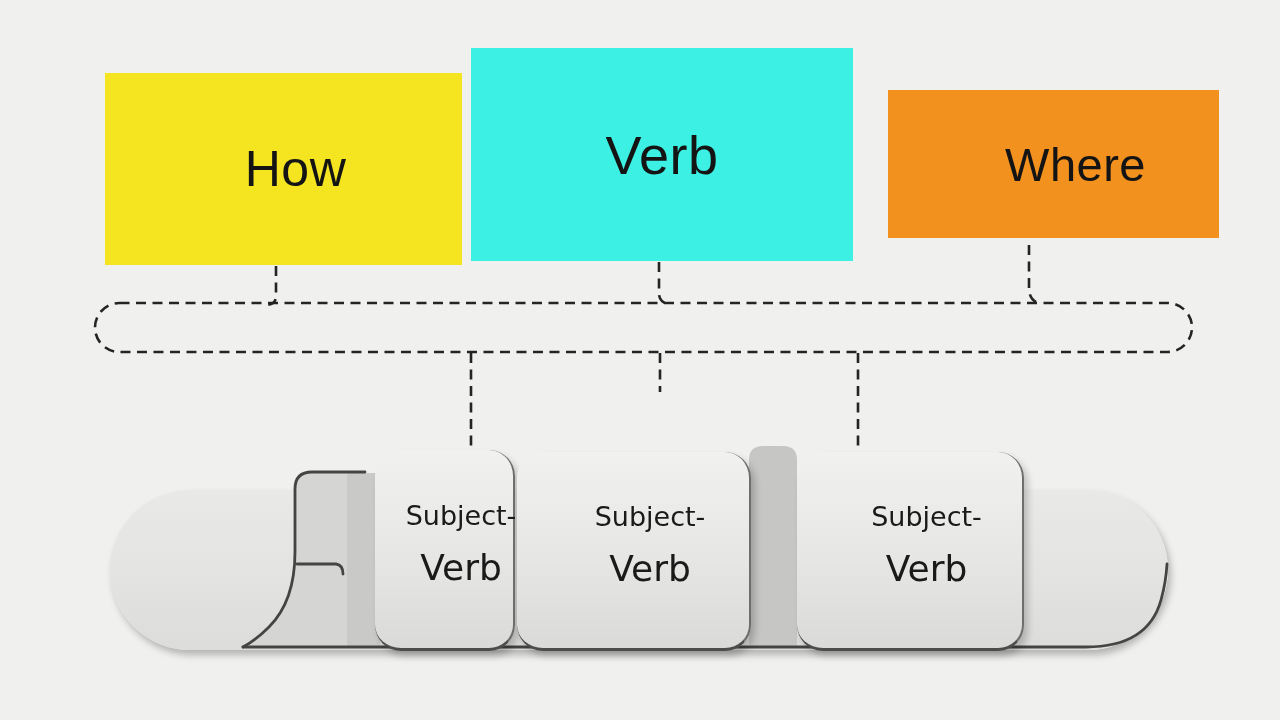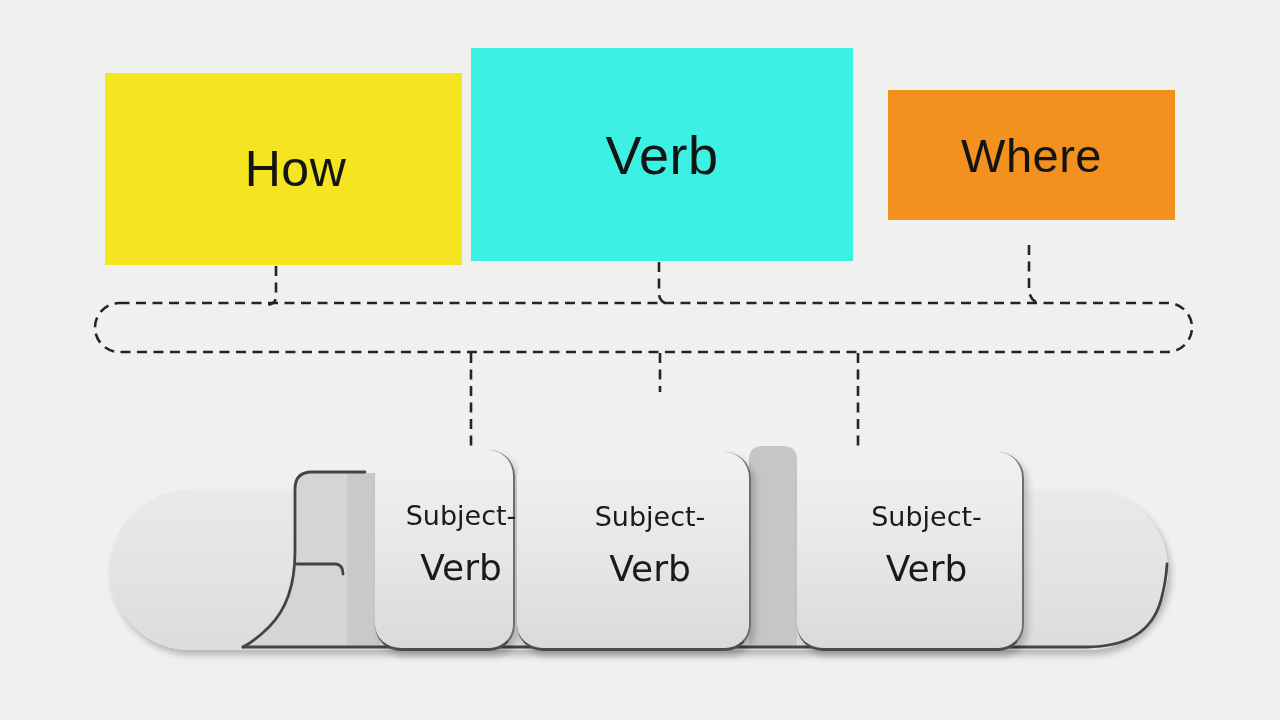--- a/index.html
+++ b/index.html
@@ -3,21 +3,21 @@
 <meta charset="utf-8">
 <style>
   html,body{margin:0;padding:0;}
   body{width:1280px;height:720px;overflow:hidden;background:#f0f0ef;font-family:"Liberation Sans",sans-serif;}
   .stage{position:relative;width:1280px;height:720px;background:#f0f0ef;}
 
   
   .box{position:absolute;display:flex;align-items:center;justify-content:center;z-index:3;}
   .box-how{left:105px;top:73px;width:333px;height:192px;padding-left:24px;}
   .box-when{left:471px;top:48px;width:382px;height:213px;}
-  .box-where{left:888px;top:90px;width:287px;height:130px;}
+  .box-where{left:888px;top:90px;width:287px;height:148px;padding-left:44px;}
   .box-label{color:#141414;letter-spacing:0.5px;}
   .box-how .box-label{font-size:50px;}
   .box-when .box-label{font-size:54px;}
   .box-where .box-label{font-size:47px;}
 
   
   .pill{position:absolute;left:110px;top:490px;width:1058px;height:160px;border-radius:80px;
         background:linear-gradient(180deg,#e9e9e8 0%,#e3e3e2 55%,#dcdcdb 100%);
         box-shadow:3px 5px 7px rgba(0,0,0,0.25);z-index:1;}
 

